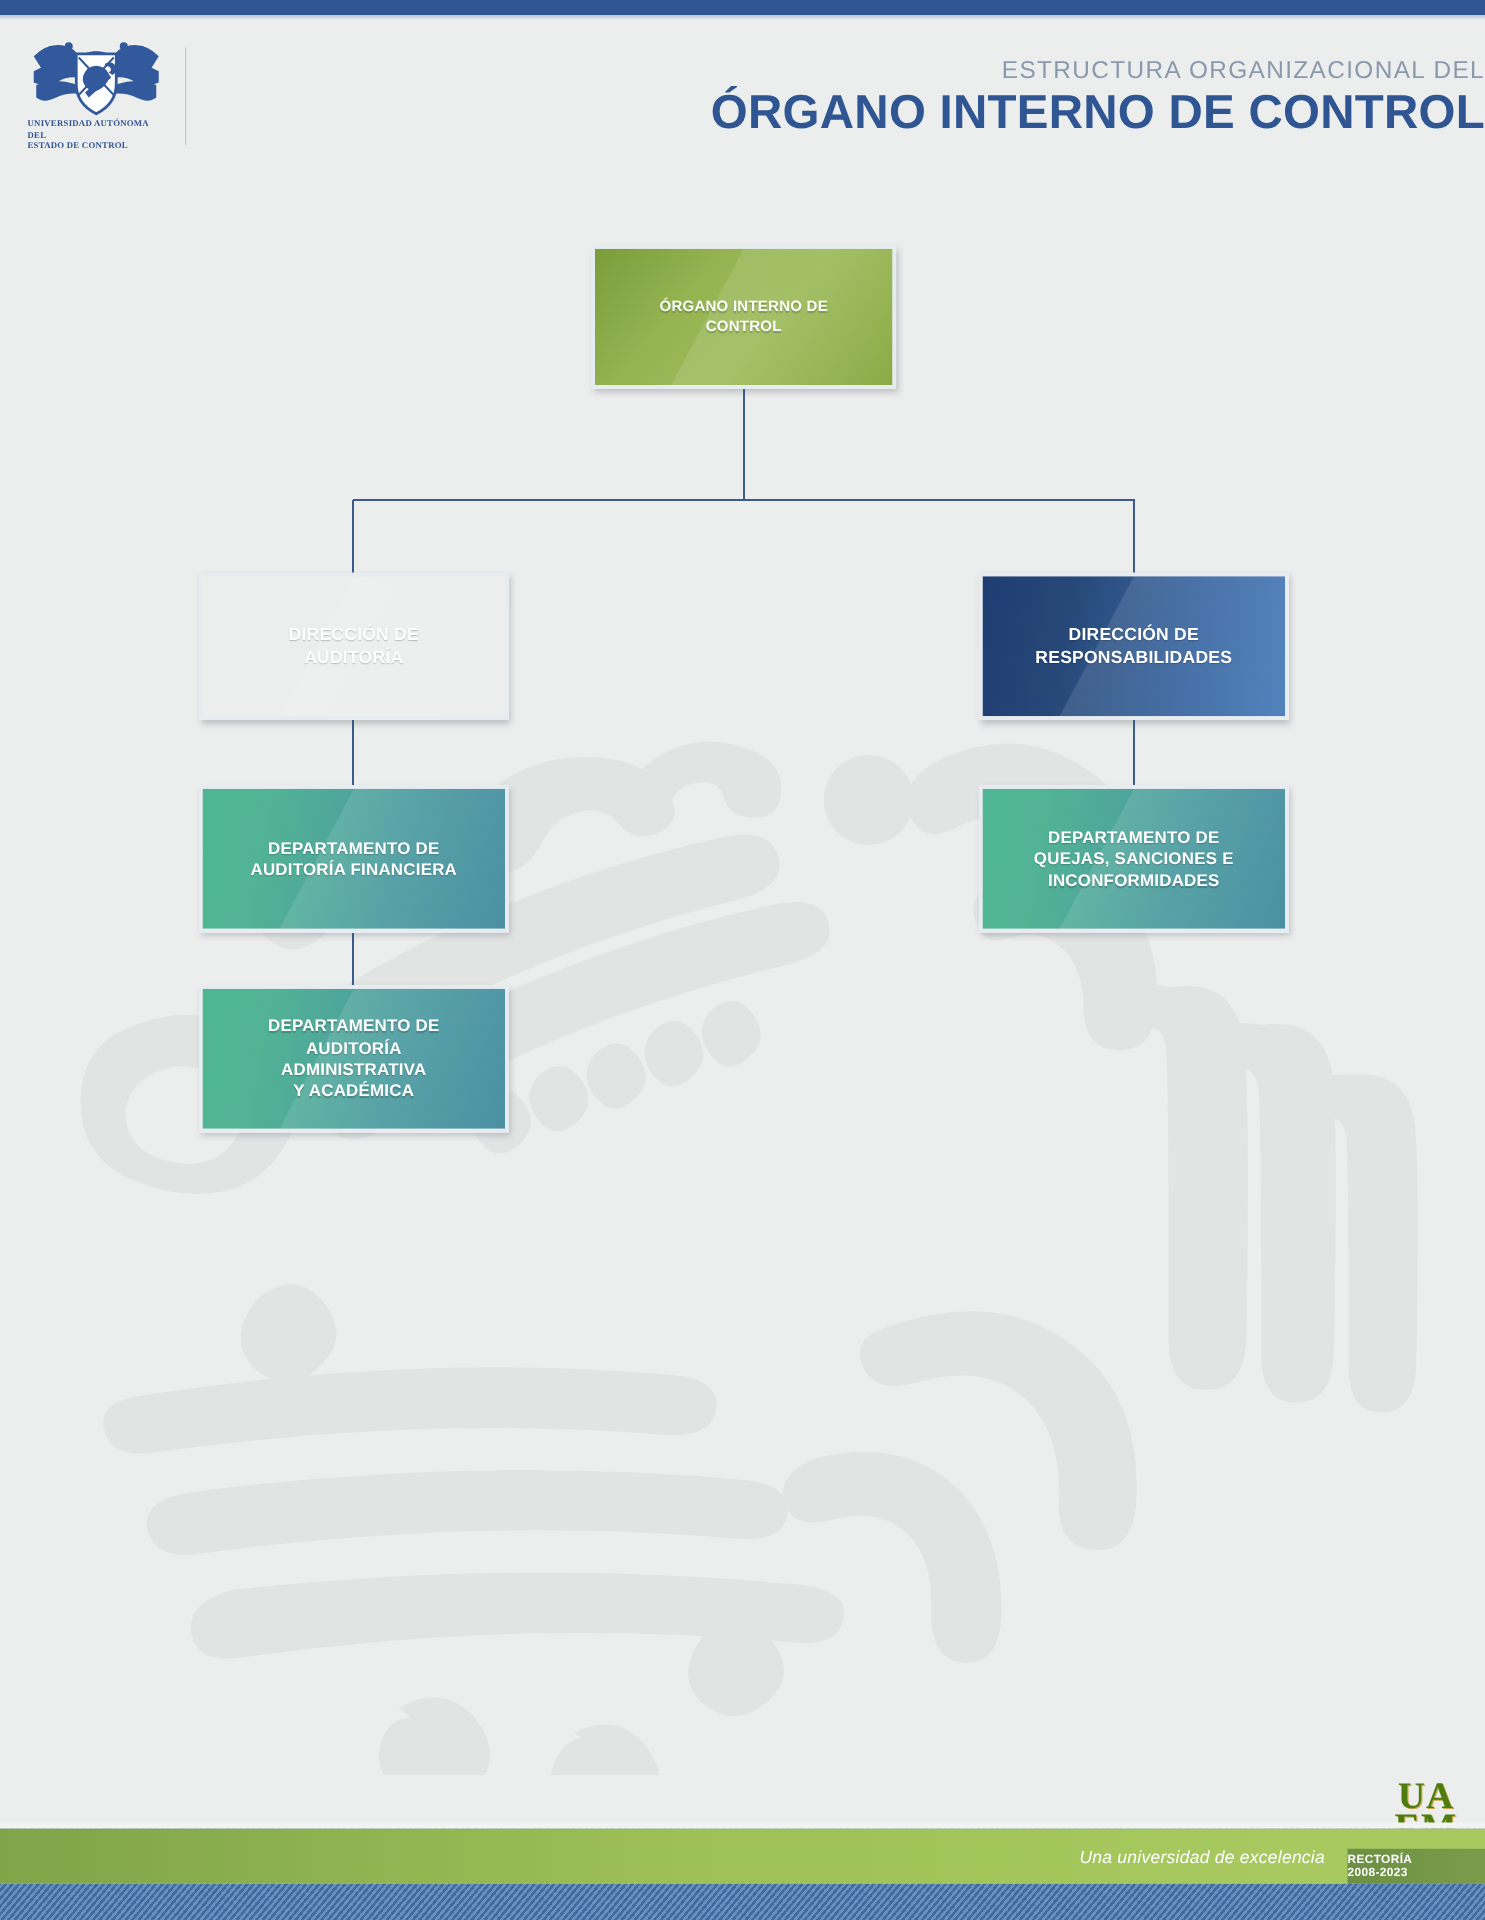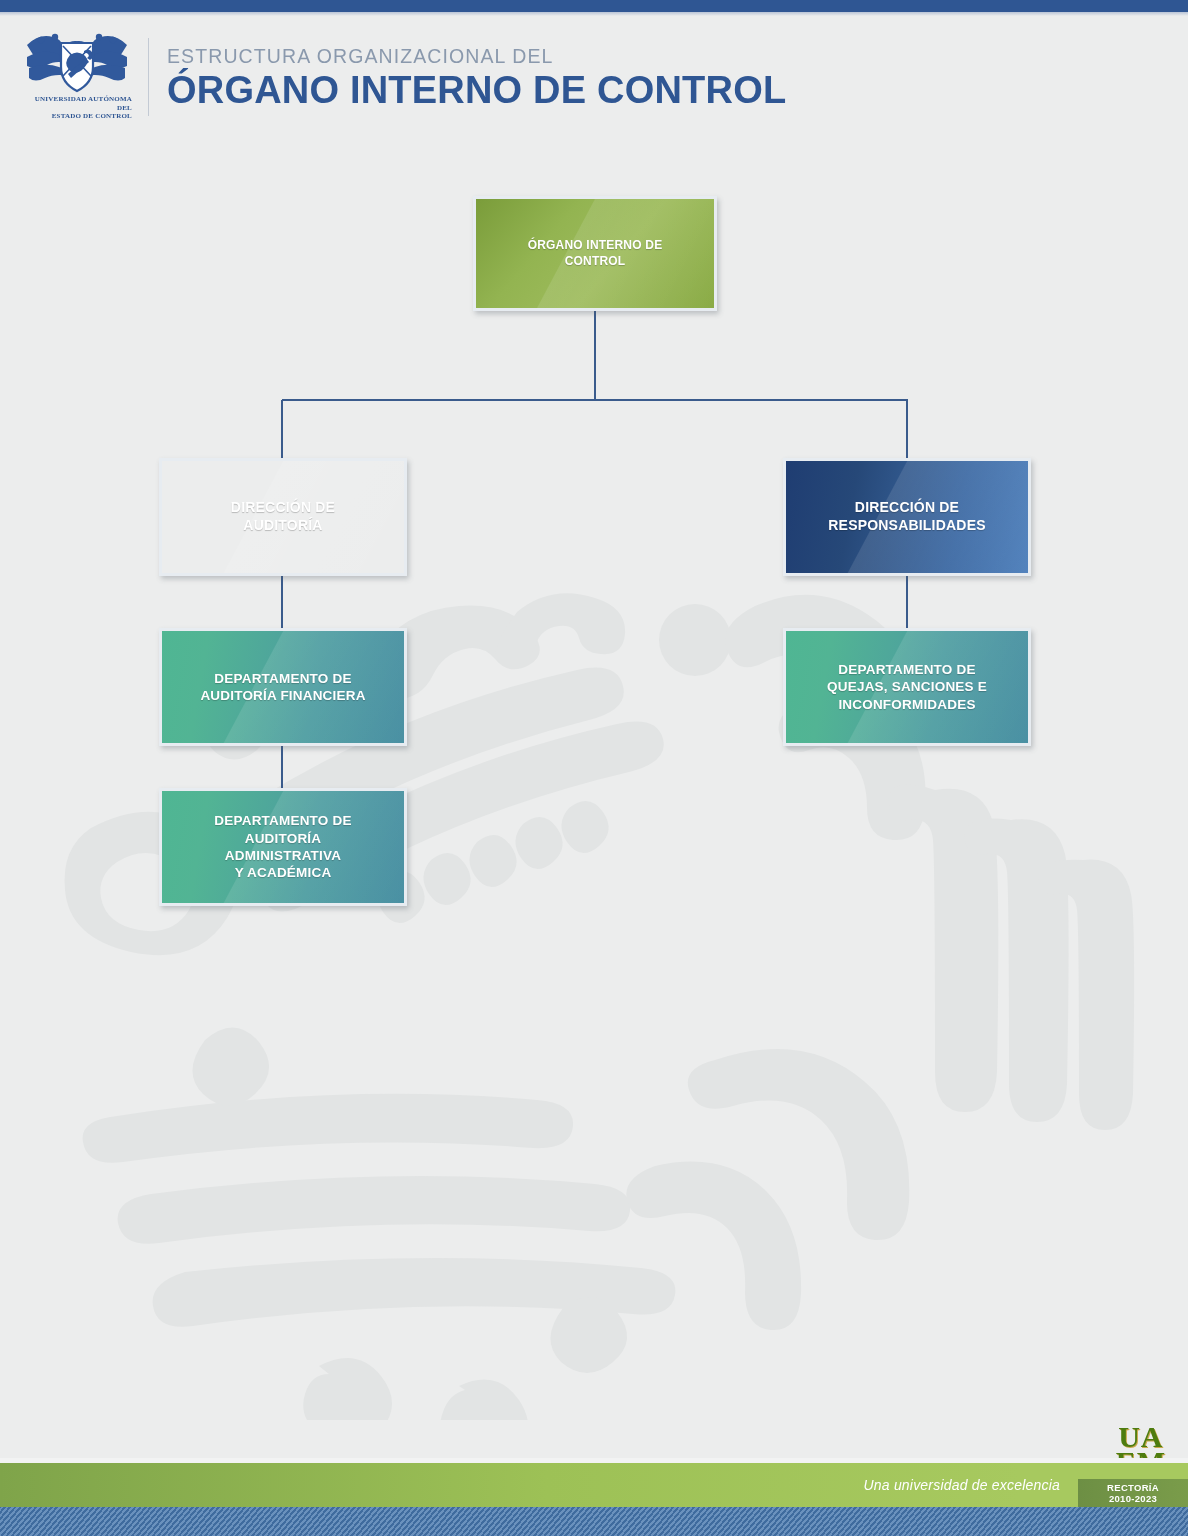--- a/index.html
+++ b/index.html
@@ -63,38 +63,38 @@
     margin-left: 22px;
     flex: 0 0 auto;
     display: flex;
     flex-direction: column;
     align-items: center;
     justify-content: flex-start;
   }
   .crest svg { display: block; }
   .crest-words {
     margin-top: 2px;
-    text-align: right;
+    text-align: left;
     color: #2f5693;
     font-family: "Liberation Serif", serif;
     font-size: 7px;
     font-weight: bold;
     letter-spacing: .2px;
     line-height: 8.5px;
   }
 
   .header-rule {
     width: 1px;
     height: 78px;
     background: #c3cad4;
     margin: 0 18px 0 16px;
     flex: 0 0 auto;
   }
 
-  .header-text { flex: 1 1 auto; padding-top: 2px; }
+  .header-text { flex: 1 1 auto; padding-top: 2px; text-align: right; }
 
   .kicker {
     color: #8a99ad;
     font-size: 19.5px;
     letter-spacing: 1.1px;
     font-weight: 400;
     line-height: 24px;
     white-space: nowrap;
   }
   .main-title {
@@ -251,21 +251,21 @@
   .rectoria-block {
     position: absolute;
     right: 0;
     bottom: 29px;
     width: 110px;
     height: 28px;
     background: linear-gradient(to right, #6d8f44 0%, #7a9c4a 100%);
     color: #ffffff;
     display: flex;
     flex-direction: column;
-    align-items: center;
+    align-items: flex-start;
     justify-content: center;
     line-height: 11.5px;
     font-size: 9.5px;
     font-weight: bold;
     letter-spacing: .3px;
   }
   .footer-white-gap {
     position: absolute;
     left: 0; bottom: 73px;
     width: 1188px; height: 5px;
@@ -428,17 +428,17 @@
 
   <div class="footer-white-gap"></div>
   <div class="stripe stripe-top"></div>
 
   <div class="green-band">
     <div class="tagline">Una universidad de excelencia</div>
   </div>
 
   <div class="rectoria-block">
     <div>RECTORÍA</div>
-    <div>2010-2023</div>
+    <div>2008-2023</div>
   </div>
 
   <div class="stripe stripe-bottom"></div>
 </div>
 
 </body></html>

